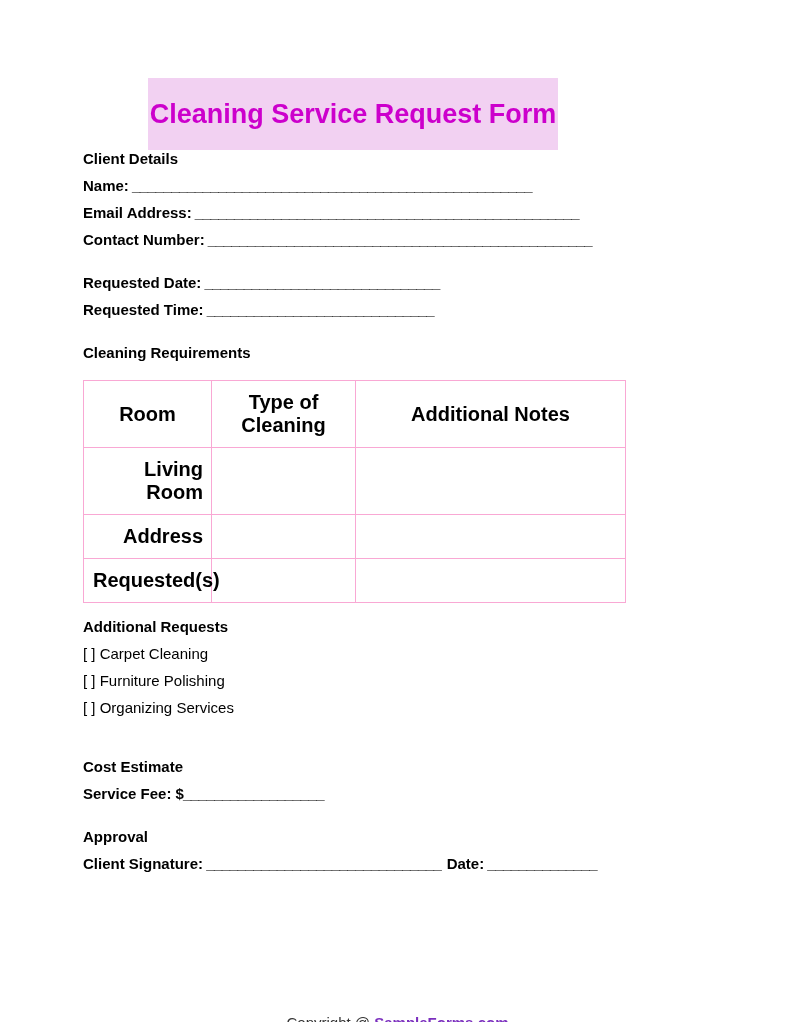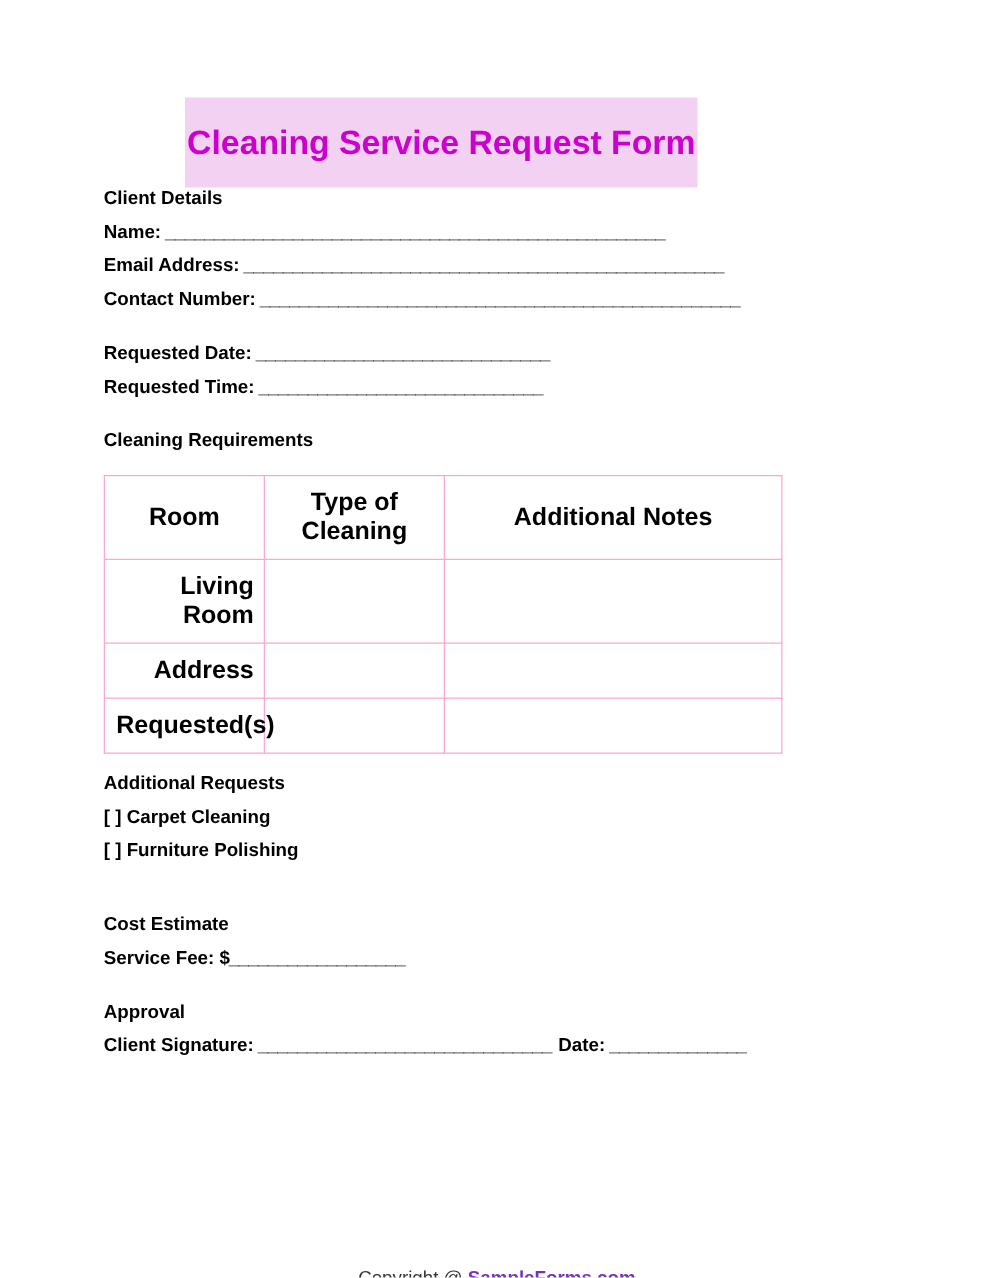--- a/index.html
+++ b/index.html
@@ -95,21 +95,21 @@
   }
   table.req-table td.empty {
     text-align: left;
   }
   col.c-room { width: 128px; }
   col.c-type { width: 144px; }
   col.c-notes { width: 270px; }
 
   .checkline {
     font-size: 15px;
-    font-weight: bold;
+    font-weight: normal;
     line-height: 27px;
     margin: 0;
   }
 
   
   .footer {
     position: absolute;
     left: 0;
     top: 1014px;
     width: 795px;
@@ -201,20 +201,21 @@
         </tr>
       </tbody>
     </table>
 
     <div class="spacer-xs"></div>
 
     <div class="section-head">Additional Requests</div>
 
     <div class="checkline">[ ] Carpet Cleaning</div>
     <div class="checkline">[ ] Furniture Polishing</div>
+    <div class="checkline">[ ] Organizing Services</div>
 
     <div class="spacer-sm"></div>
 
 
     <div class="spacer-sm"></div>
 
     <div class="section-head">Cost Estimate</div>
 
     <div class="field-line">
       <span>Service Fee: $</span><span class="blank">__________________</span>

